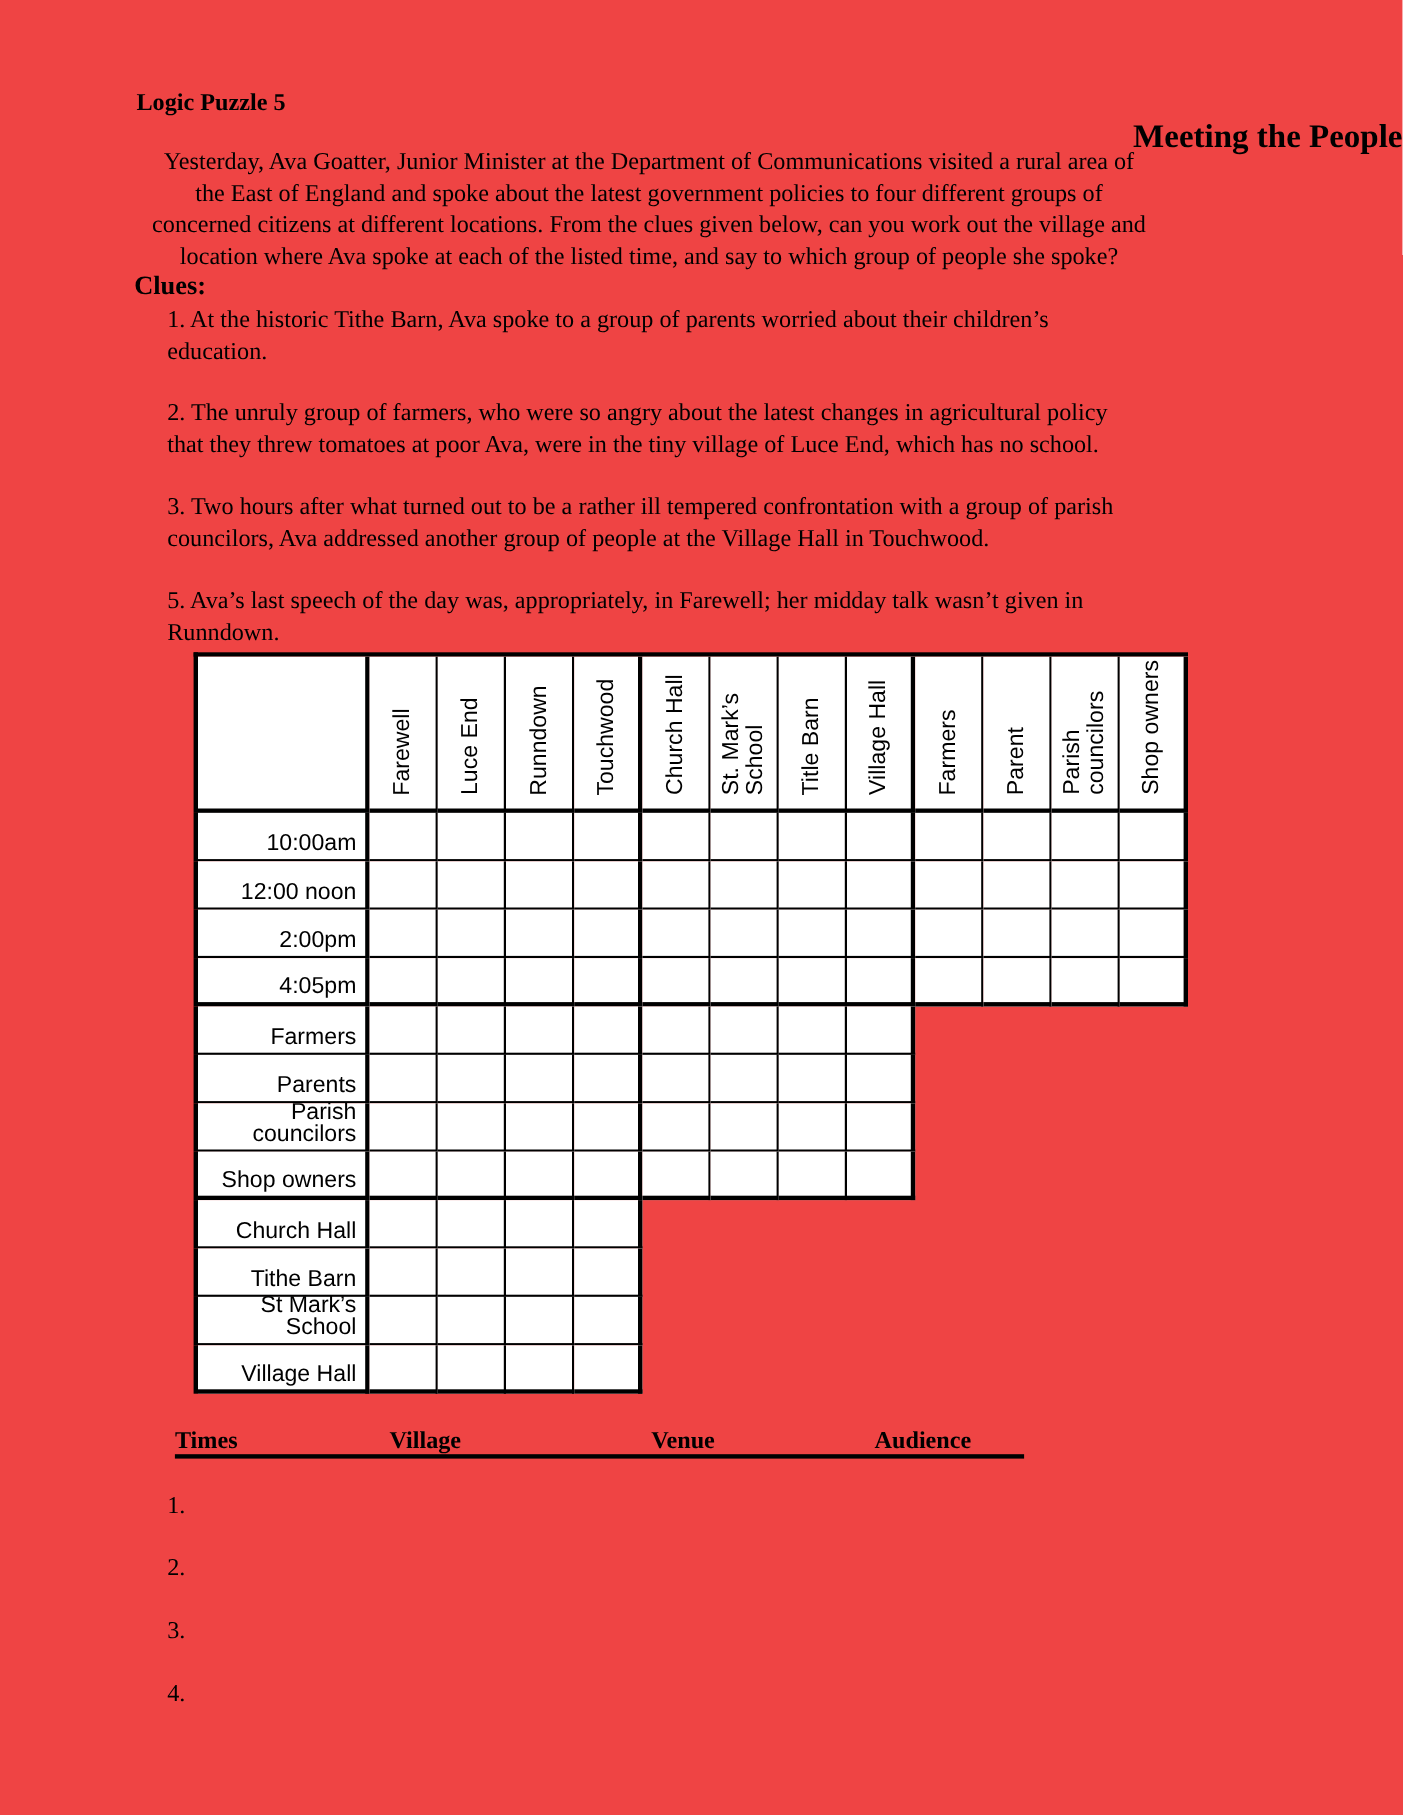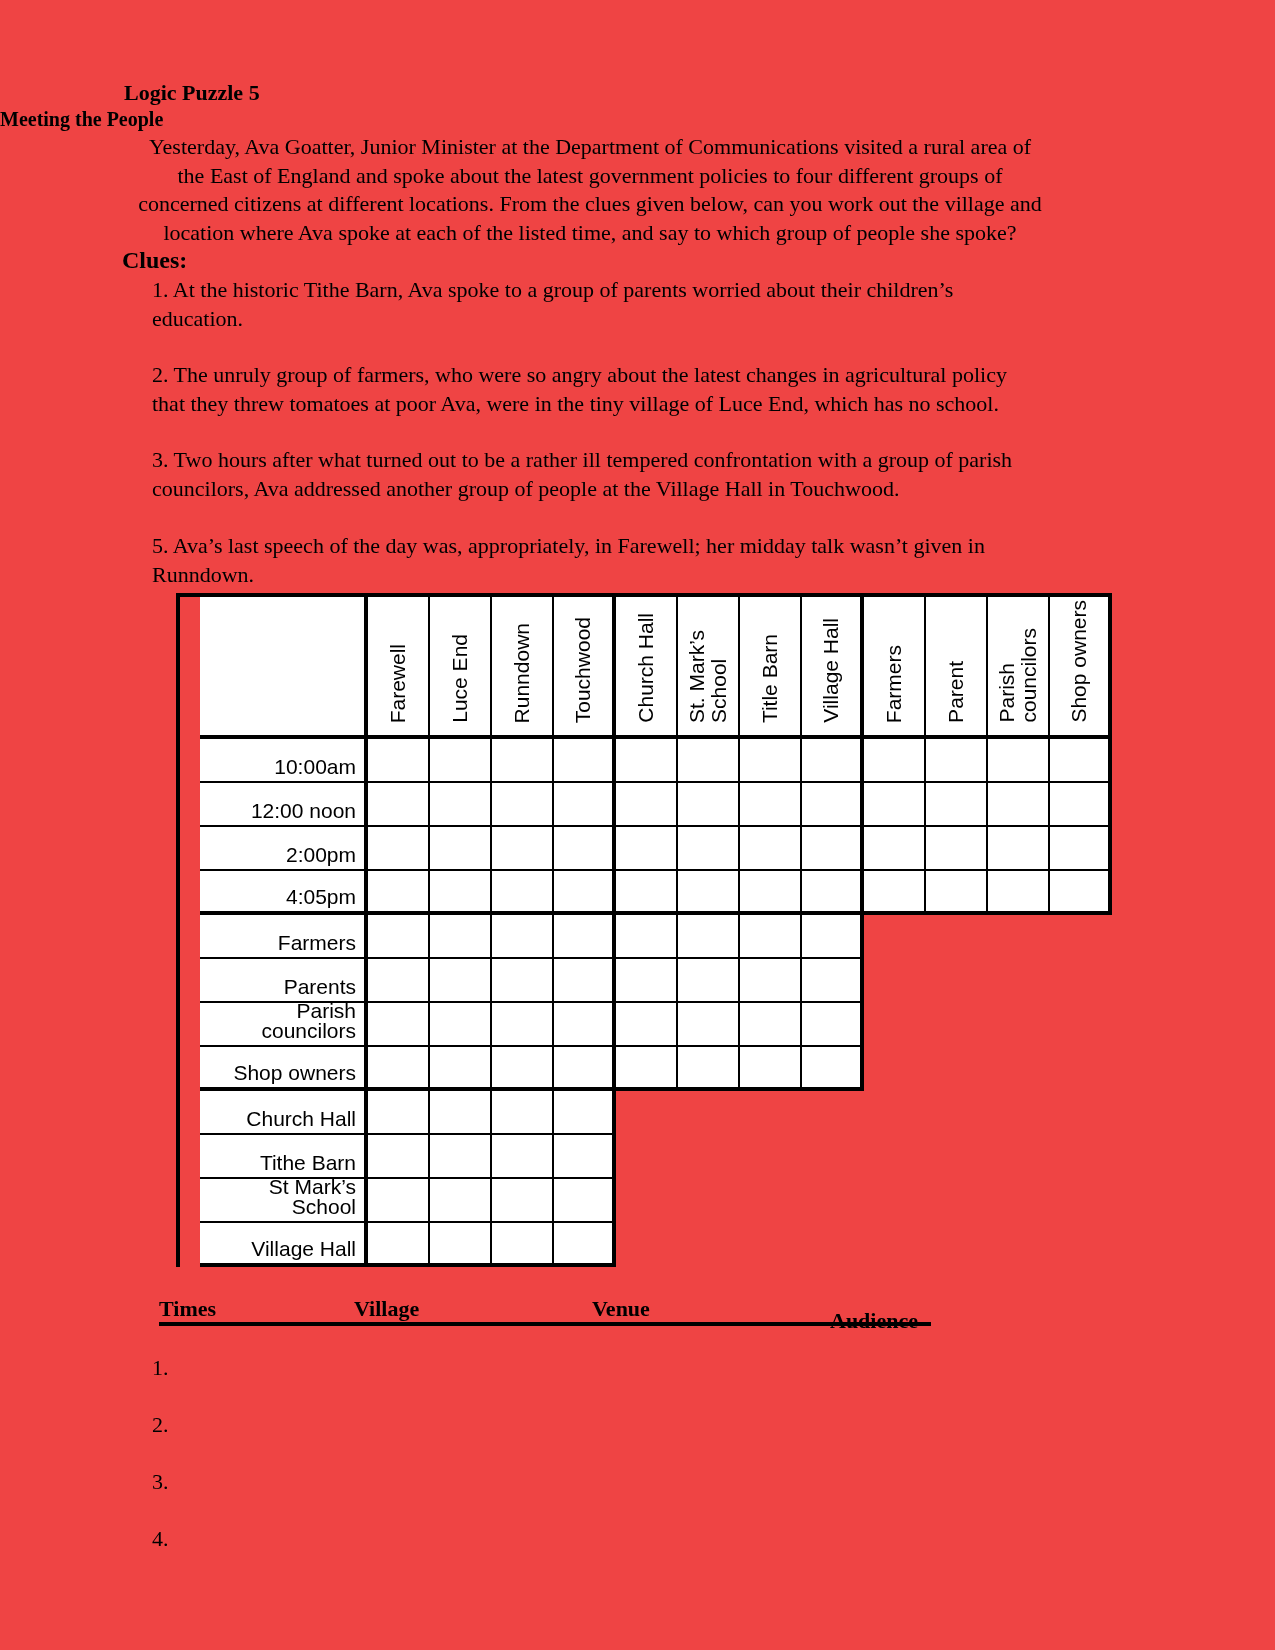--- a/index.html
+++ b/index.html
@@ -14,22 +14,22 @@
   }
   .abs { position:absolute; }
 
   
   .doc-title {
     left:124px; top:80px;
     font-size:22px; font-weight:bold;
   }
   .doc-heading {
     left:0; top:108px; width:1275px;
-    text-align:left;
-    font-size:20px; font-weight:bold;
+    text-align:right;
+    font-size:30px; font-weight:bold;
   }
   .doc-intro {
     left:0; top:133px; width:1180px;
     text-align:center;
     font-size:22px; line-height:28.5px;
     white-space:pre-line;
   }
   .clues-label {
     left:122px; top:247px;
     font-size:24px; font-weight:bold;
@@ -52,21 +52,21 @@
   }
   .grow { display:flex; border-left:4px solid #000; }
   .grow.first { border-top:4px solid #000; }
   .glabel, .gcell {
     box-sizing:border-box;
     border-right:2px solid #000;
     border-bottom:2px solid #000;
     background:#fff;
     height:44px;
   }
-  .glabel { width:168px; border-right-width:4px;margin-left:20px; }
+  .glabel { width:156px; border-right-width:4px; }
   .gcell  { width:62px; }
   .thick-r { border-right-width:4px; }
   .thick-b { border-bottom-width:4px; }
   .hcell {
     height:142px;
     display:flex; justify-content:center; align-items:flex-end;
     padding-bottom:12px;
   }
   .vtext {
     writing-mode:vertical-rl;
@@ -86,21 +86,21 @@
   
   .answer-header {
     left:159px; top:1296px; width:772px; height:30px;
     border-bottom:4px solid #000;
     font-size:22px; font-weight:bold;
   }
   .answer-header span { position:absolute; top:0; }
   .ah-0 { left:0; }
   .ah-1 { left:195px; }
   .ah-2 { left:433px; }
-  .ah-3 { left:671px;margin-top:12px; }
+  .ah-3 { left:636px; }
   .answer-lines {
     left:152px; top:1354px; width:900px;
     font-size:22px; line-height:28px;
   }
   .answer-line { margin-bottom:29px; }
 </style>
 </head>
 <body>
 
 <div class="page">

